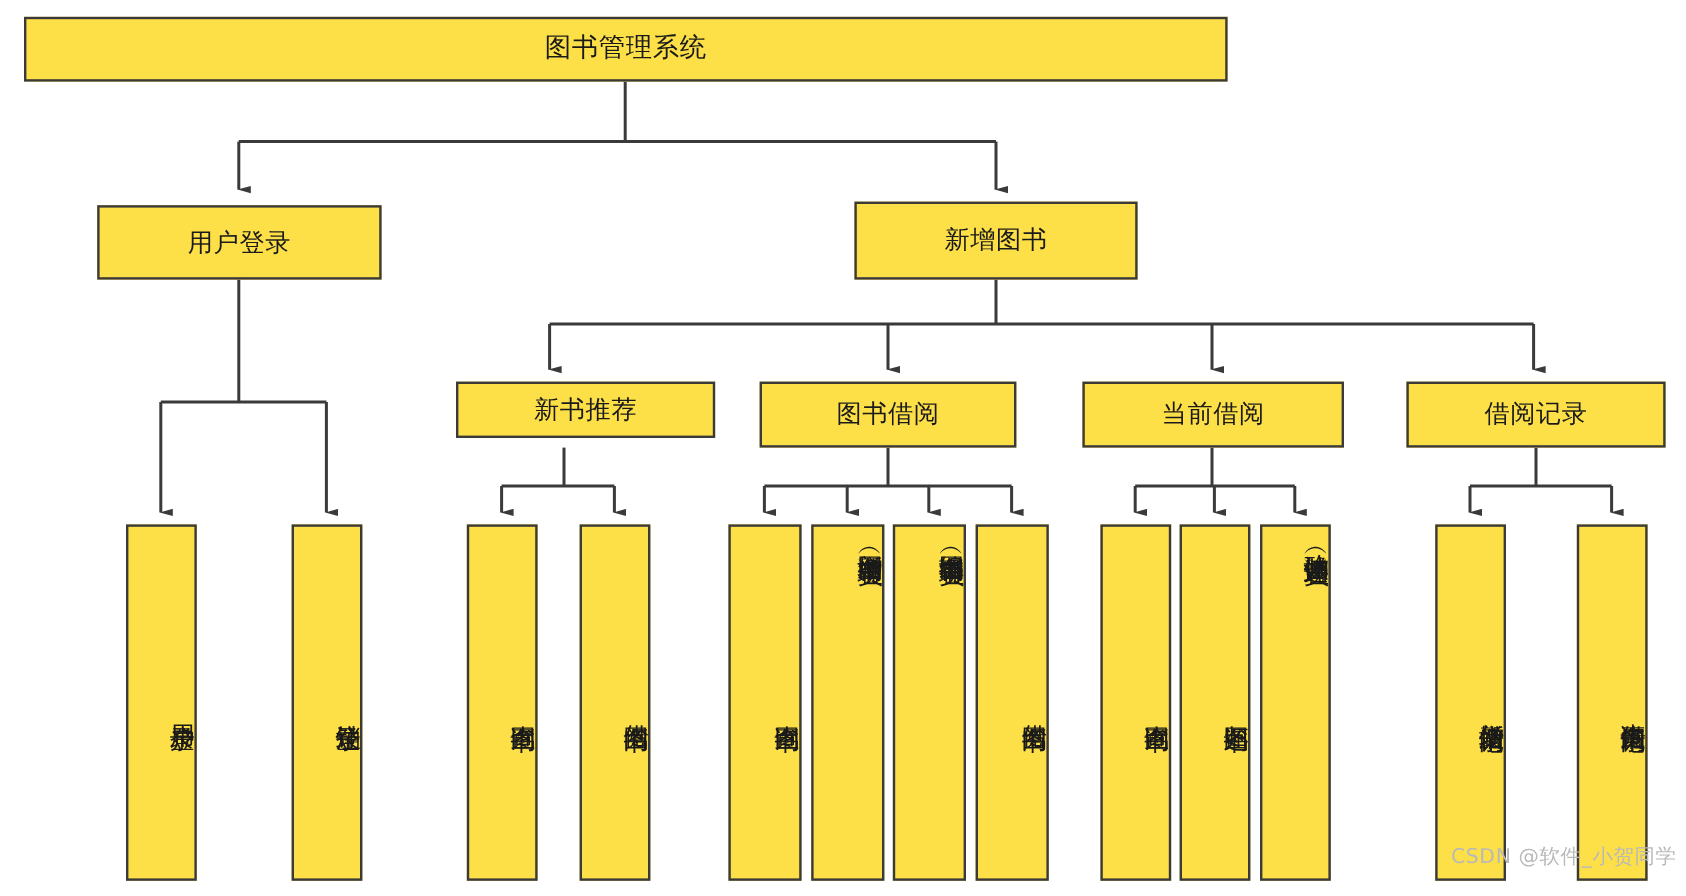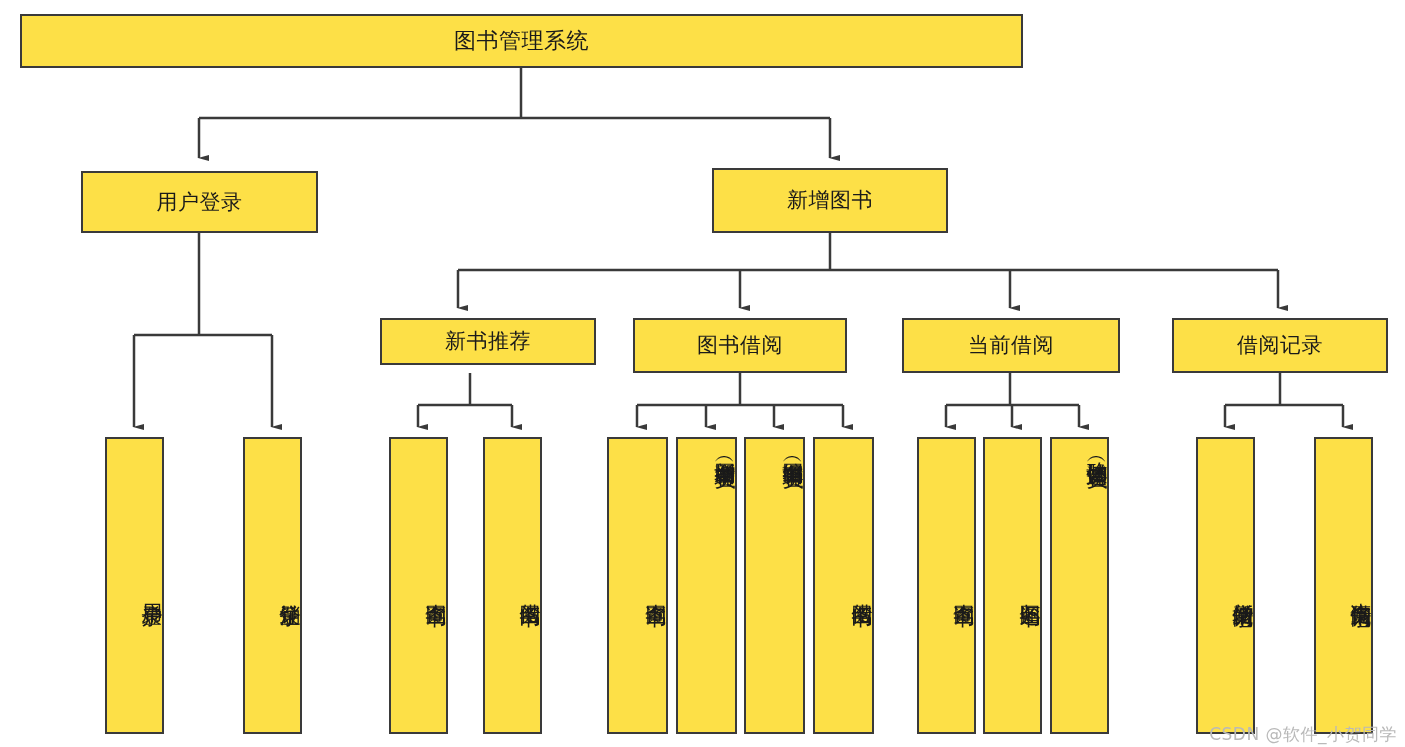--- a/index.html
+++ b/index.html
@@ -65,21 +65,21 @@
     position: absolute;
     left: 0;
     top: 0;
     width: 1405px;
     height: 747px;
     pointer-events: none;
   }
   .watermark {
     position: absolute;
     right: 8px;
-    bottom: 1px;
+    bottom: 22px;
     font-size: 17px;
     color: #b9b9b9;
     letter-spacing: 0.5px;
     white-space: nowrap;
   }
 </style>
 </head>
 <body>
 
 <div id="canvas">

